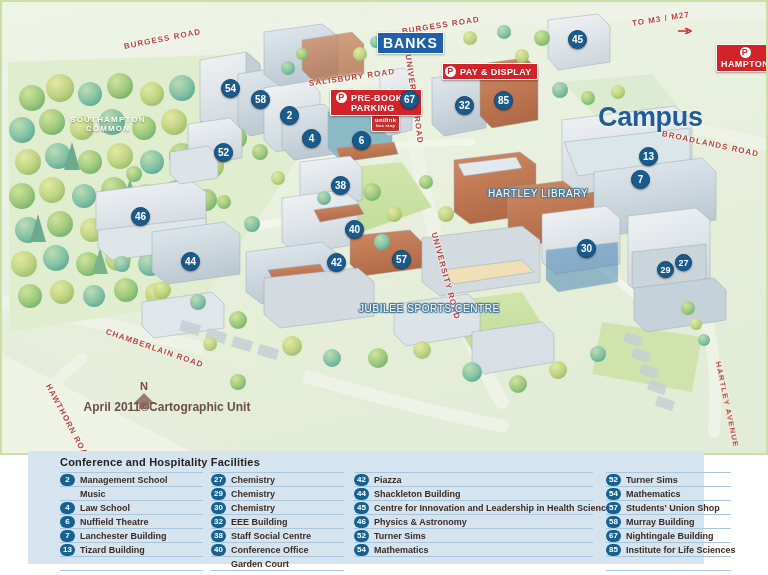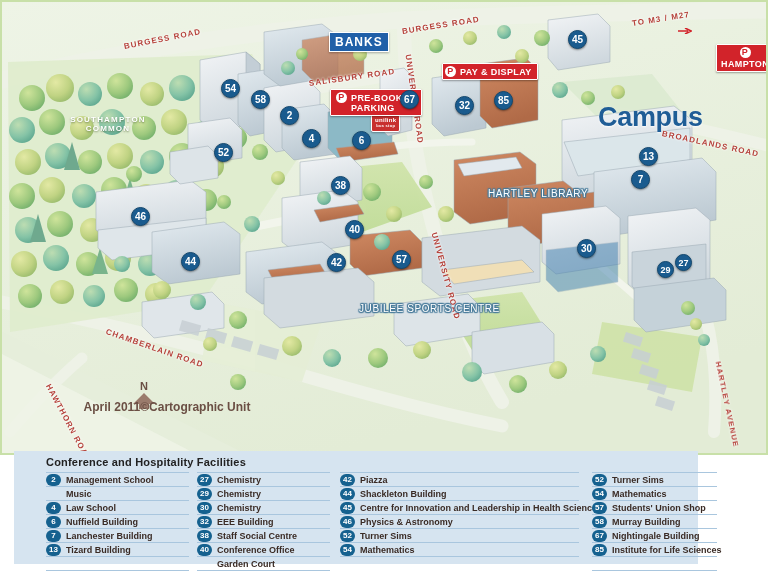--- a/index.html
+++ b/index.html
@@ -97,45 +97,45 @@
     font-size:9px;font-weight:bold;line-height:1;
     margin-right:4px;flex:none;
   }
   .sign.twoline{flex-direction:column;align-items:flex-start;line-height:10px;padding:2px 5px;}
   .sign .row{display:flex;align-items:center;}
   .sign.stack-center{align-items:center;text-align:center;}
 
   .banks-sign{
     position:absolute;
     background:#2060a8;color:#fff;
-    font-weight:bold;font-size:12px;letter-spacing:1px;
+    font-weight:bold;font-size:14px;letter-spacing:1px;
     padding:2px 5px;border:1px solid #fff;
     box-shadow:0 1px 2px rgba(0,0,0,.3);
+    margin-left:48px;
   }
   .unilink{
     position:absolute;
     background:#c8302f;border:1px solid #fff;border-radius:2px;
     color:#fff;font-size:6px;font-weight:bold;letter-spacing:.3px;
     padding:2px 3px;line-height:6px;text-align:center;
     box-shadow:0 1px 2px rgba(0,0,0,.3);
   }
 
   
   .compass{position:absolute;text-align:center;color:#8b6f63;}
   .compass .n{font-size:11px;font-weight:bold;color:#6b4f44;line-height:11px;}
   .credit{
     position:absolute;text-align:center;color:#6b4f44;
     font-size:12px;font-weight:bold;line-height:11px;white-space:nowrap;
   }
 
   
   #legend{
-    position:absolute;left:14px;top:451px;width:676px;height:113px;
+    position:absolute;left:28px;top:451px;width:676px;height:113px;
     background:#d6e4f0;
-    padding-left:8px;
   }
   #legend-title{
     position:absolute;left:32px;top:5px;
     font-size:11px;font-weight:bold;color:#222222;letter-spacing:.2px;
   }
   .legend-col{position:absolute;top:21px;}
   .legend-row{
     position:relative;height:13px;
     border-bottom:1px solid #a9c6de;
     display:flex;align-items:center;
@@ -531,21 +531,21 @@
       <div class="legend-row">
           <span class="lnum blank"></span>
           <span class="ltext">Music</span>
         </div>
       <div class="legend-row">
           <span class="lnum">4</span>
           <span class="ltext">Law School</span>
         </div>
       <div class="legend-row">
           <span class="lnum">6</span>
-          <span class="ltext">Nuffield Building</span>
+          <span class="ltext">Nuffield Theatre</span>
         </div>
       <div class="legend-row">
           <span class="lnum">7</span>
           <span class="ltext">Lanchester Building</span>
         </div>
       <div class="legend-row">
           <span class="lnum">13</span>
           <span class="ltext">Tizard Building</span>
         </div>
       <div class="legend-row">

